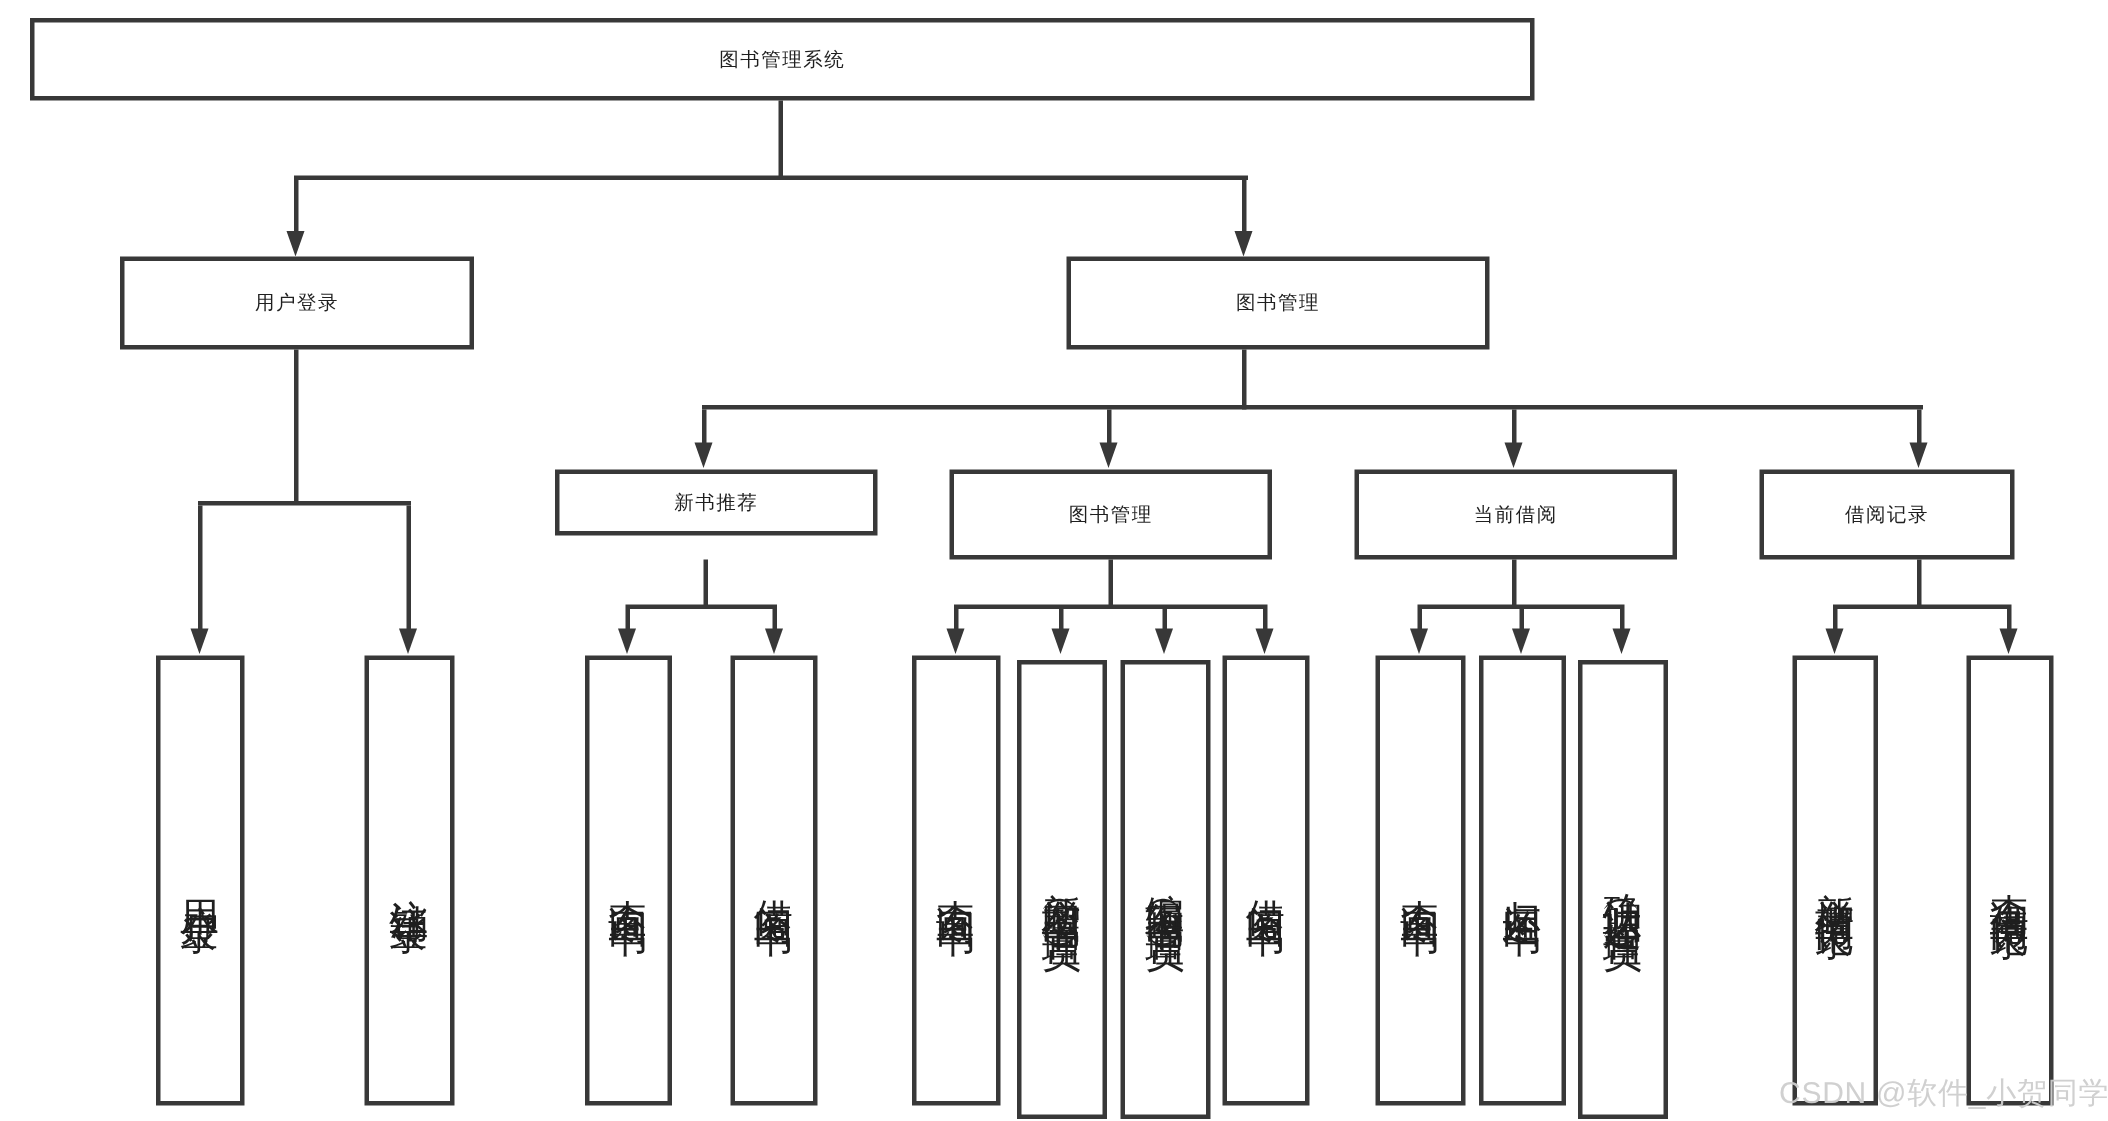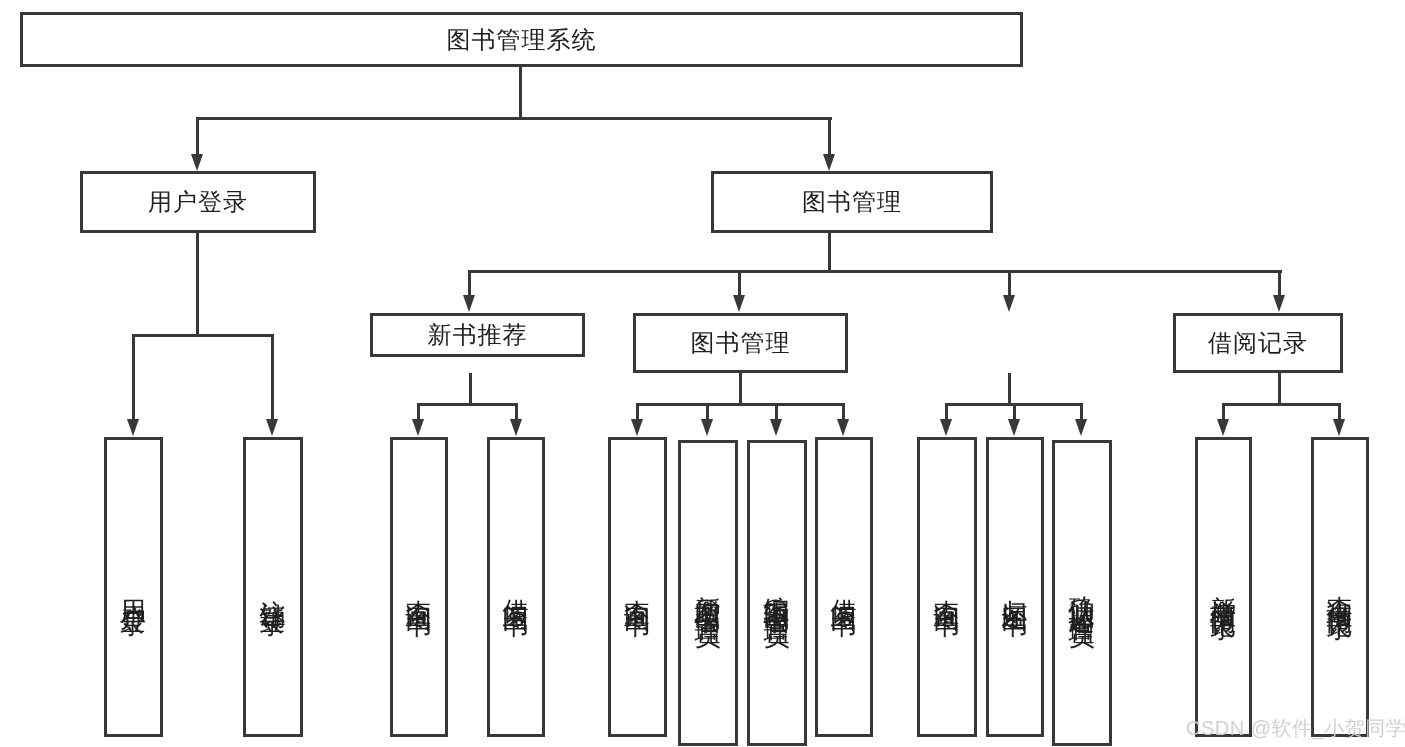--- a/index.html
+++ b/index.html
@@ -13,21 +13,21 @@
   .box{
     position:absolute;
     background:#ffffff;
     border:3px solid #383838;
     box-sizing:border-box;
     display:flex;
     align-items:center;
     justify-content:center;
     color:#1f1f1f;
   }
-  .hbox{font-size:24px;letter-spacing:1px;}
+  .hbox{font-size:13px;letter-spacing:1px;}
   .vtext{
     writing-mode:vertical-rl;
     text-orientation:mixed;
     font-size:26px;
     letter-spacing:4px;
     color:#1f1f1f;
     line-height:1;
   }
   .line{position:absolute;background:#383838;}
   .arrow{
@@ -85,20 +85,23 @@
   <div class="line" style="left:1008px;top:273px;width:3px;height:26px"></div>
   <div class="arrow" style="left:1003px;top:295px"></div>
   <div class="line" style="left:1278px;top:273px;width:3px;height:26px"></div>
   <div class="arrow" style="left:1273px;top:295px"></div>
 
   <div class="box hbox" style="left:370px;top:313px;width:215px;height:44px">
     <span>新书推荐</span>
   </div>
   <div class="box hbox" style="left:633px;top:313px;width:215px;height:60px">
     <span>图书管理</span>
+  </div>
+  <div class="box hbox" style="left:903px;top:313px;width:215px;height:60px">
+    <span>当前借阅</span>
   </div>
   <div class="box hbox" style="left:1173px;top:313px;width:170px;height:60px">
     <span>借阅记录</span>
   </div>
 
   <div class="line" style="left:469px;top:373px;width:3px;height:33px"></div>
   <div class="line" style="left:417px;top:403px;width:101px;height:3px"></div>
   <div class="line" style="left:417px;top:406px;width:3px;height:14px"></div>
   <div class="arrow" style="left:412px;top:419px"></div>
   <div class="line" style="left:515px;top:406px;width:3px;height:14px"></div>

